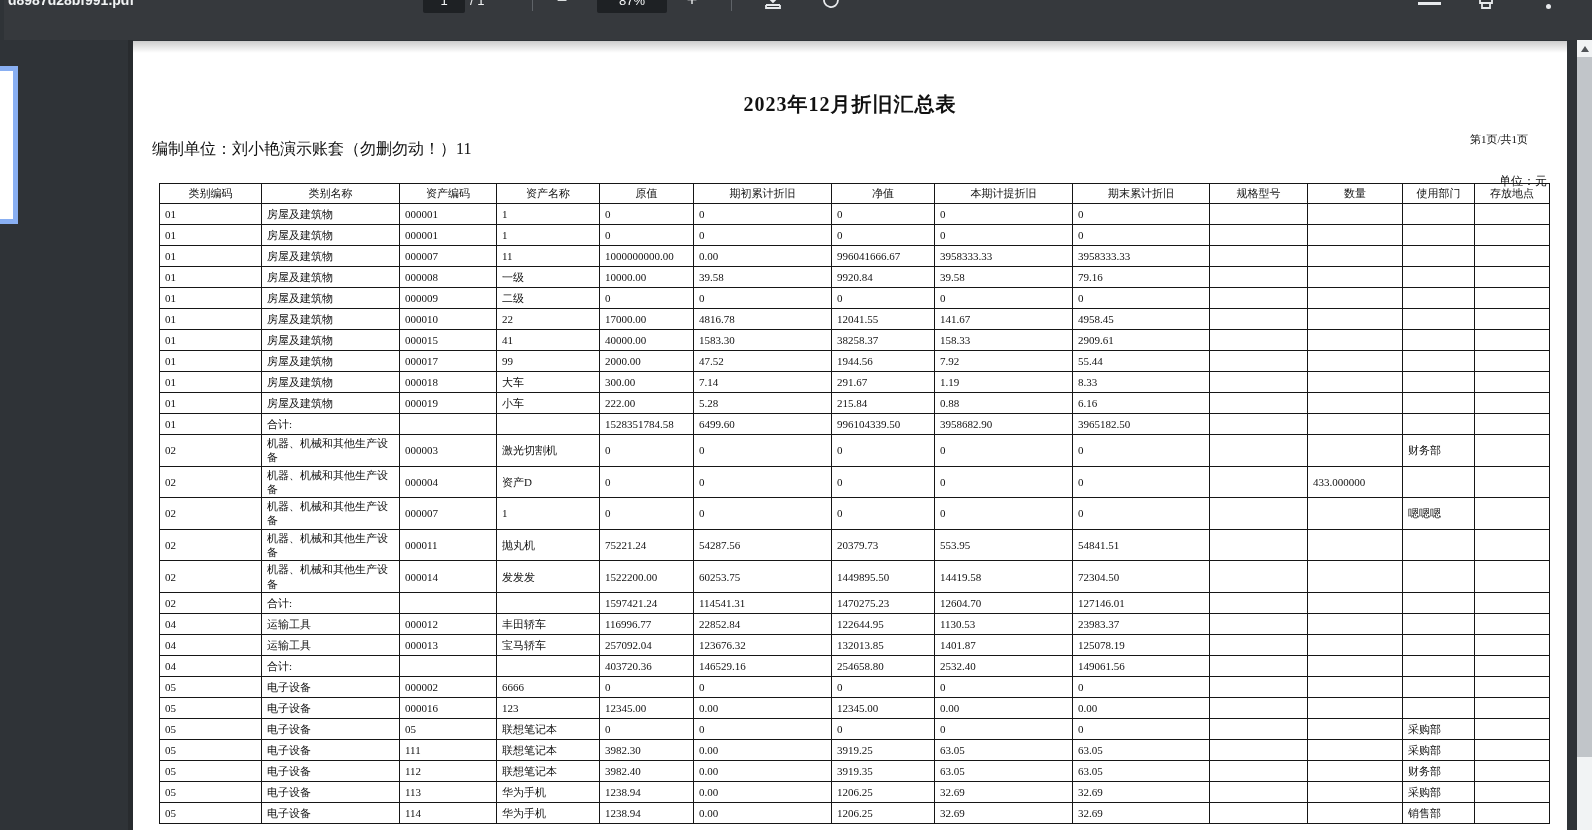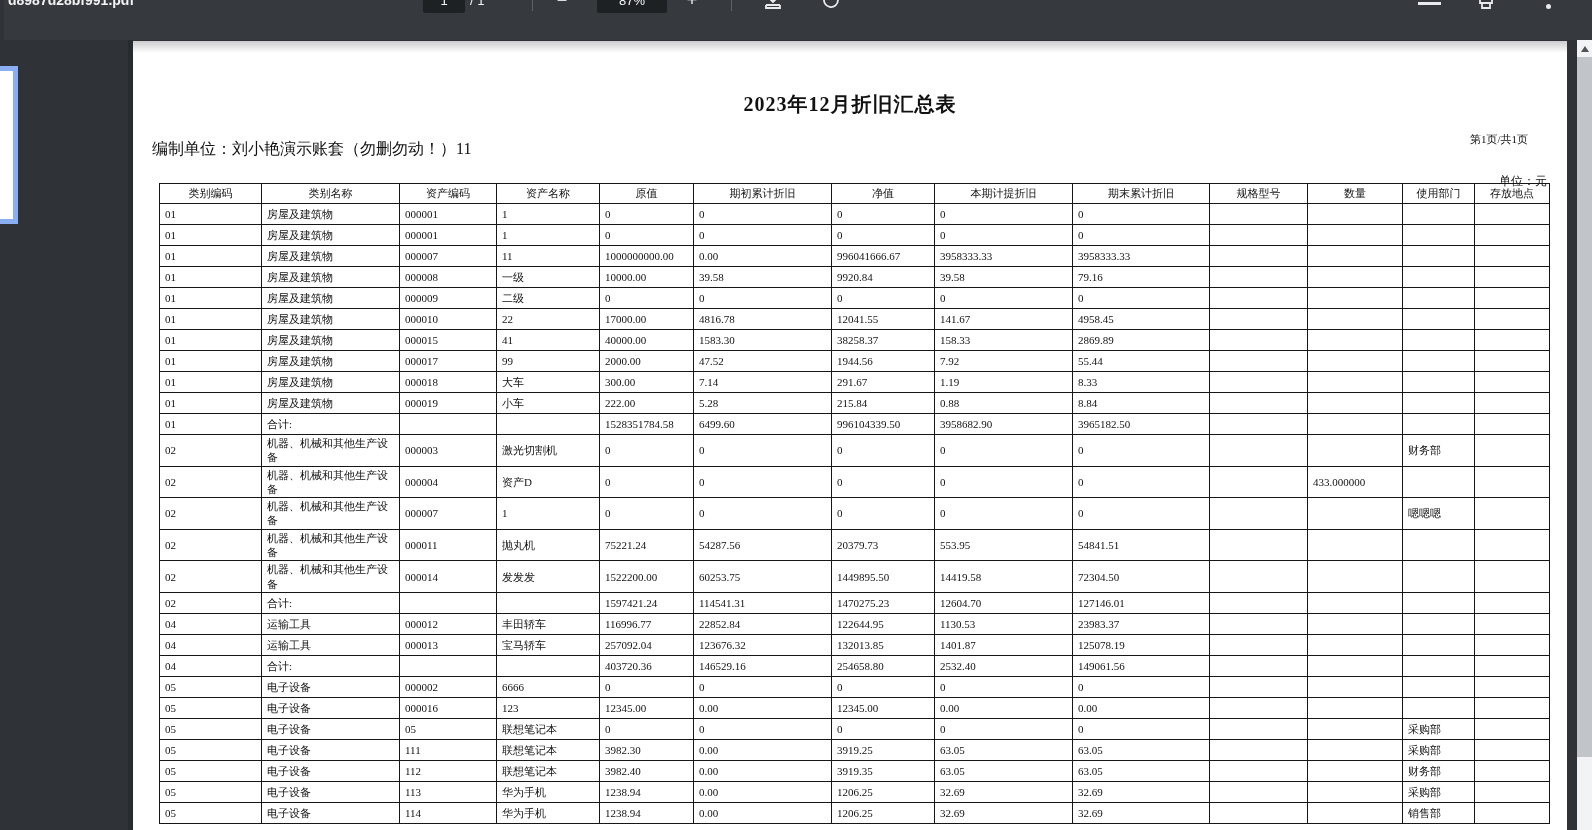--- a/index.html
+++ b/index.html
@@ -234,21 +234,21 @@
           </tr>
           <tr>
             <td>01</td>
             <td>房屋及建筑物</td>
             <td>000015</td>
             <td>41</td>
             <td>40000.00</td>
             <td>1583.30</td>
             <td>38258.37</td>
             <td>158.33</td>
-            <td>2869.89</td>
+            <td>2909.61</td>
             <td></td>
             <td></td>
             <td></td>
             <td></td>
           </tr>
           <tr>
             <td>01</td>
             <td>房屋及建筑物</td>
             <td>000017</td>
             <td>99</td>
@@ -279,21 +279,21 @@
           </tr>
           <tr>
             <td>01</td>
             <td>房屋及建筑物</td>
             <td>000019</td>
             <td>小车</td>
             <td>222.00</td>
             <td>5.28</td>
             <td>215.84</td>
             <td>0.88</td>
-            <td>8.84</td>
+            <td>6.16</td>
             <td></td>
             <td></td>
             <td></td>
             <td></td>
           </tr>
           <tr>
             <td>01</td>
             <td>合计:</td>
             <td></td>
             <td></td>

